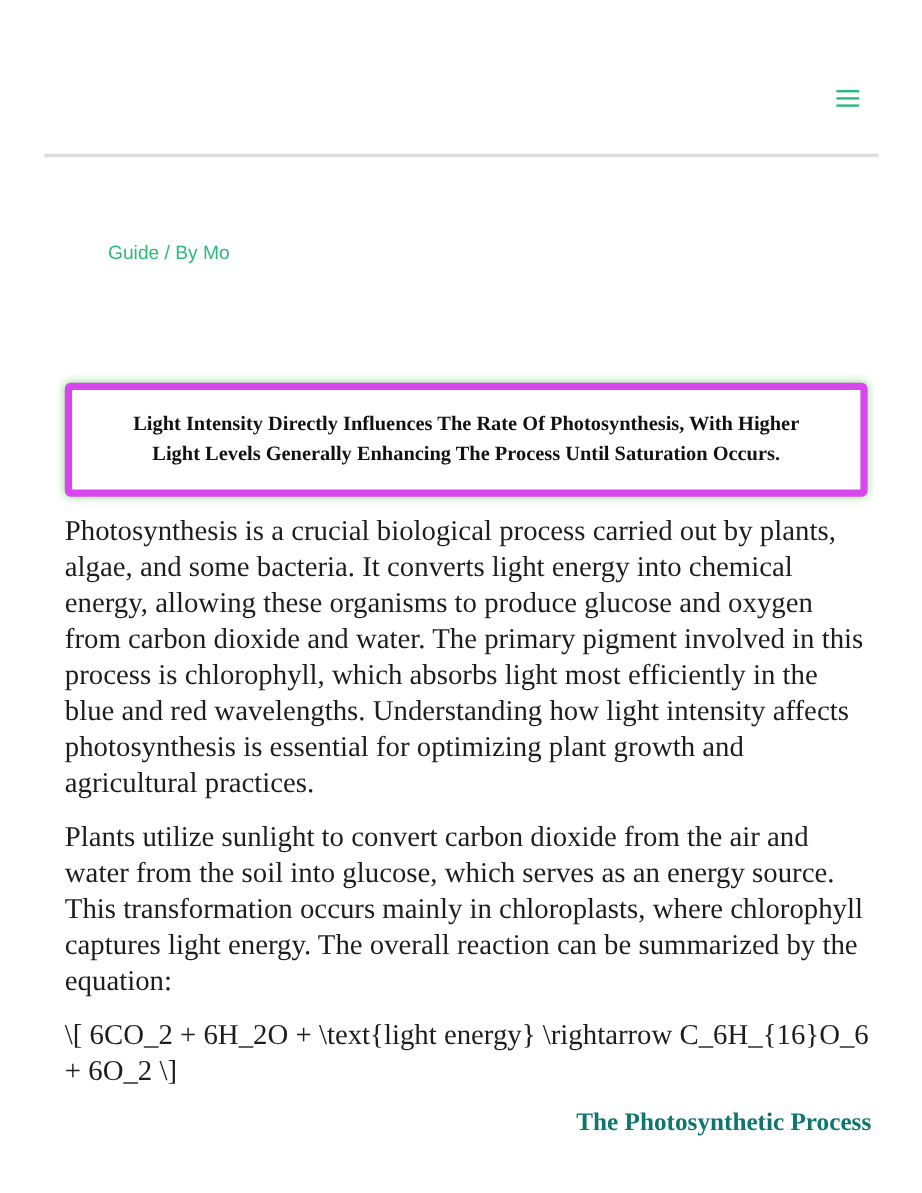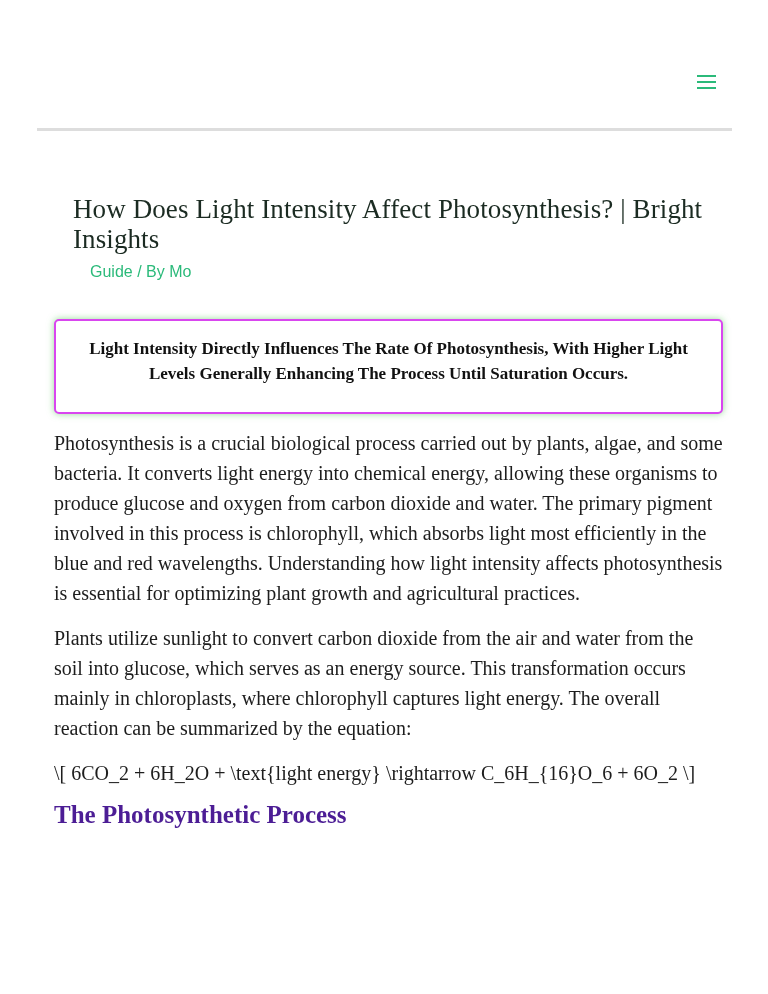--- a/index.html
+++ b/index.html
@@ -63,21 +63,21 @@
       color: #2bba7a;
       margin-left: 17px;
     }
     .entry-meta a { color: #2bba7a; text-decoration: none; }
     .summary-box {
       position: absolute;
       left: 54px;
       top: 319px;
       width: 669px;
       height: 95px;
-      border: 2px solid #d946ef;
+      border: 6px solid #d946ef;
       border-radius: 5px;
       box-shadow: 0 0 7px rgba(60, 190, 60, 0.55);
       background: #fff;
       padding-top: 15px;
       text-align: center;
     }
     .summary-text {
       font-family: "Liberation Serif", serif;
       font-weight: bold;
       font-size: 17px;
@@ -94,48 +94,48 @@
     .content h2 {
       font-family: "Liberation Serif", serif;
       font-weight: bold;
       font-size: 27px;
       line-height: 40px;
       color: #1b2b22;
       margin-bottom: 14px;
     }
     .content p {
       font-family: "Liberation Serif", serif;
-      font-size: 20px;
+      font-size: 24px;
       line-height: 30px;
       color: #1d1d1d;
       margin-bottom: 15px;
     }
     .content h3 {
       font-family: "Liberation Serif", serif;
       font-weight: bold;
-      font-size: 25px;
+      font-size: 21px;
       line-height: 26px;
-      color: #4c1d95;
+      color: #0f766e;
       margin-top: -1px;
+      text-align: right;
     }
   </style>
 </head>
 <body>
 
 <div class="header">
   <div class="menu-toggle">
     <span></span>
     <span></span>
     <span></span>
   </div>
   <div class="header-divider"></div>
 </div>
 
 <div class="entry-header">
-  <h1 class="entry-title">How Does Light Intensity Affect Photosynthesis? | Bright Insights</h1>
   <div class="entry-meta">
     <a href="#">Guide</a><span style="white-space:pre"> / By </span><a href="#">Mo</a>
   </div>
 </div>
 
 <div class="summary-box">
   <div class="summary-text">Light Intensity Directly Influences The Rate Of Photosynthesis, With Higher Light Levels Generally Enhancing The Process Until Saturation Occurs.</div>
 </div>
 
 <div class="content">

